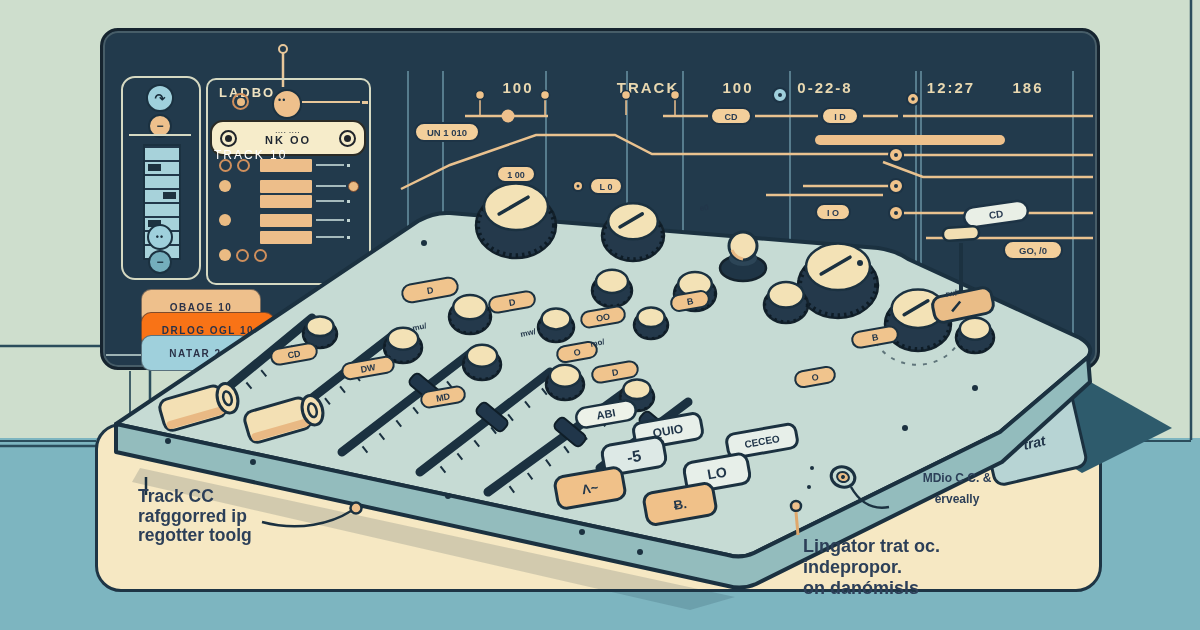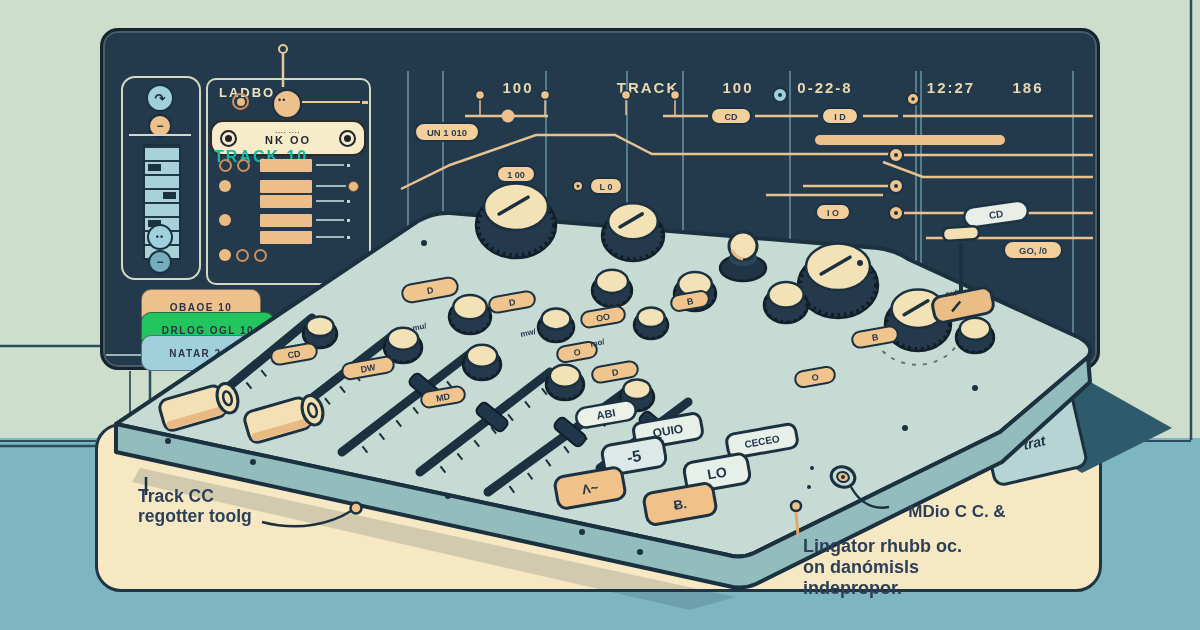--- a/index.html
+++ b/index.html
@@ -47,42 +47,42 @@
   #lp-line{left:94px;top:21px;width:58px;height:0;border-top:2px solid #e8c79a;}
   #lp-line:after{content:'';position:absolute;right:-8px;top:-2px;width:6px;height:3px;background:#e8c79a;}
   #lp-display{left:2px;top:40px;width:156px;height:25px;background:#f6ecca;border:2px solid #2b2b25;
               border-radius:13px;display:flex;align-items:center;justify-content:space-between;
               padding:16px 8px;box-sizing:border-box;}
   .target{width:13px;height:13px;border:2.5px solid #20242a;border-radius:50%;position:relative;}
   .target:after{content:'';position:absolute;inset:3px;background:#20242a;border-radius:50%;}
   #lp-disp-mid{text-align:center;color:#1d2530;line-height:1;}
   #lp-disp-top{font-size:5.5px;letter-spacing:1px;font-weight:bold;}
   #lp-disp-main{font-size:11px;font-weight:bold;letter-spacing:2px;}
-  #lp-track{left:6px;top:68px;font-size:16px;font-weight:bold;letter-spacing:2px;color:#14b8a6;}
+  #lp-track{left:6px;top:68px;font-size:12px;font-weight:normal;letter-spacing:2px;color:#ffffff;}
   .t-row{left:8px;height:16px;width:150px;display:flex;align-items:center;}
   .bul-area{width:44px;display:flex;gap:5px;align-items:center;padding-left:3px;box-sizing:border-box;}
   .b-ring{width:9px;height:9px;border:2px solid #cf8f5c;border-radius:50%;}
   .b-dot{width:12px;height:12px;background:#eabb83;border-radius:50%;}
   .t-bar{width:52px;height:13px;background:#edbe8a;border-radius:1px;}
   .t-line{height:2px;background:rgba(210,230,225,.75);margin-left:4px;}
   .t-node{width:9px;height:9px;background:#eabb83;border:1.5px solid #7a4a30;border-radius:50%;margin-left:2px;}
   .t-tick{width:3px;height:3px;background:rgba(210,230,225,.9);margin-left:3px;}
   
   .legend{height:36px;border-radius:10px;display:flex;align-items:center;justify-content:center;
           font-size:10px;font-weight:bold;letter-spacing:1.5px;color:#2b3248;
           border:1.5px solid rgba(45,50,60,.6);box-sizing:border-box;}
   #leg1{left:38px;top:258px;width:120px;background:#eec08c;}
-  #leg2{left:38px;top:281px;width:134px;background:#22c55e;}
+  #leg2{left:38px;top:281px;width:134px;background:#f97316;}
   #leg3{left:38px;top:304px;width:109px;background:#9fd0dc;}
   
   #cream{left:95px;top:423px;width:1007px;height:169px;background:#f6e8c3;
          border:3px solid #1e3545;border-radius:26px;box-sizing:border-box;}
   .ann{color:#2c3f58;font-weight:bold;}
   #ann-left{left:138px;top:487px;font-size:17.5px;line-height:19.5px;width:160px;}
-  #ann-rt{left:867px;top:501px;font-size:17px;line-height:21px;width:180px;text-align:center;}
+  #ann-rt{left:867px;top:468px;font-size:12px;line-height:21px;width:180px;text-align:center;}
   #ann-rb{left:803px;top:536px;font-size:18px;line-height:21px;width:230px;}
   svg text{font-family:"Liberation Sans",sans-serif;}
 </style>
 </head>
 <body>
 
 <div id="stage">
   <div id="wall" class="abs"></div>
   <div id="floor" class="abs"></div>
 
@@ -555,23 +555,25 @@
       <path d="M262,522 C300,532 332,523 351,511"></path>
       <path d="M851,487 C860,503 872,510 889,507"></path>
     </g>
     <circle cx="356" cy="508" r="5.5" fill="#eec08c" stroke="#1b3140" stroke-width="2.5"></circle>
     <circle cx="796" cy="506" r="5" fill="#eec08c" stroke="#1b3140" stroke-width="2.5"></circle>
     <path d="M796,512 L798,535" stroke="#e0a86c" stroke-width="3" fill="none"></path>
   </svg>
 
   <div id="ann-left" class="ann abs">
     <div>Track CC</div>
+    <div>rafggorred ip</div>
     <div>regotter toolg</div>
   </div>
   <div id="ann-rt" class="ann abs">
     <div>MDio C C. &amp;</div>
+    <div>erveally</div>
   </div>
   <div id="ann-rb" class="ann abs">
-    <div>Lingator rhubb oc.</div>
+    <div>Lingator trat oc.</div>
+    <div>indepropor.</div>
     <div>on danómisls</div>
-    <div>indepropor.</div>
   </div>
 </div>
 
 </body></html>

